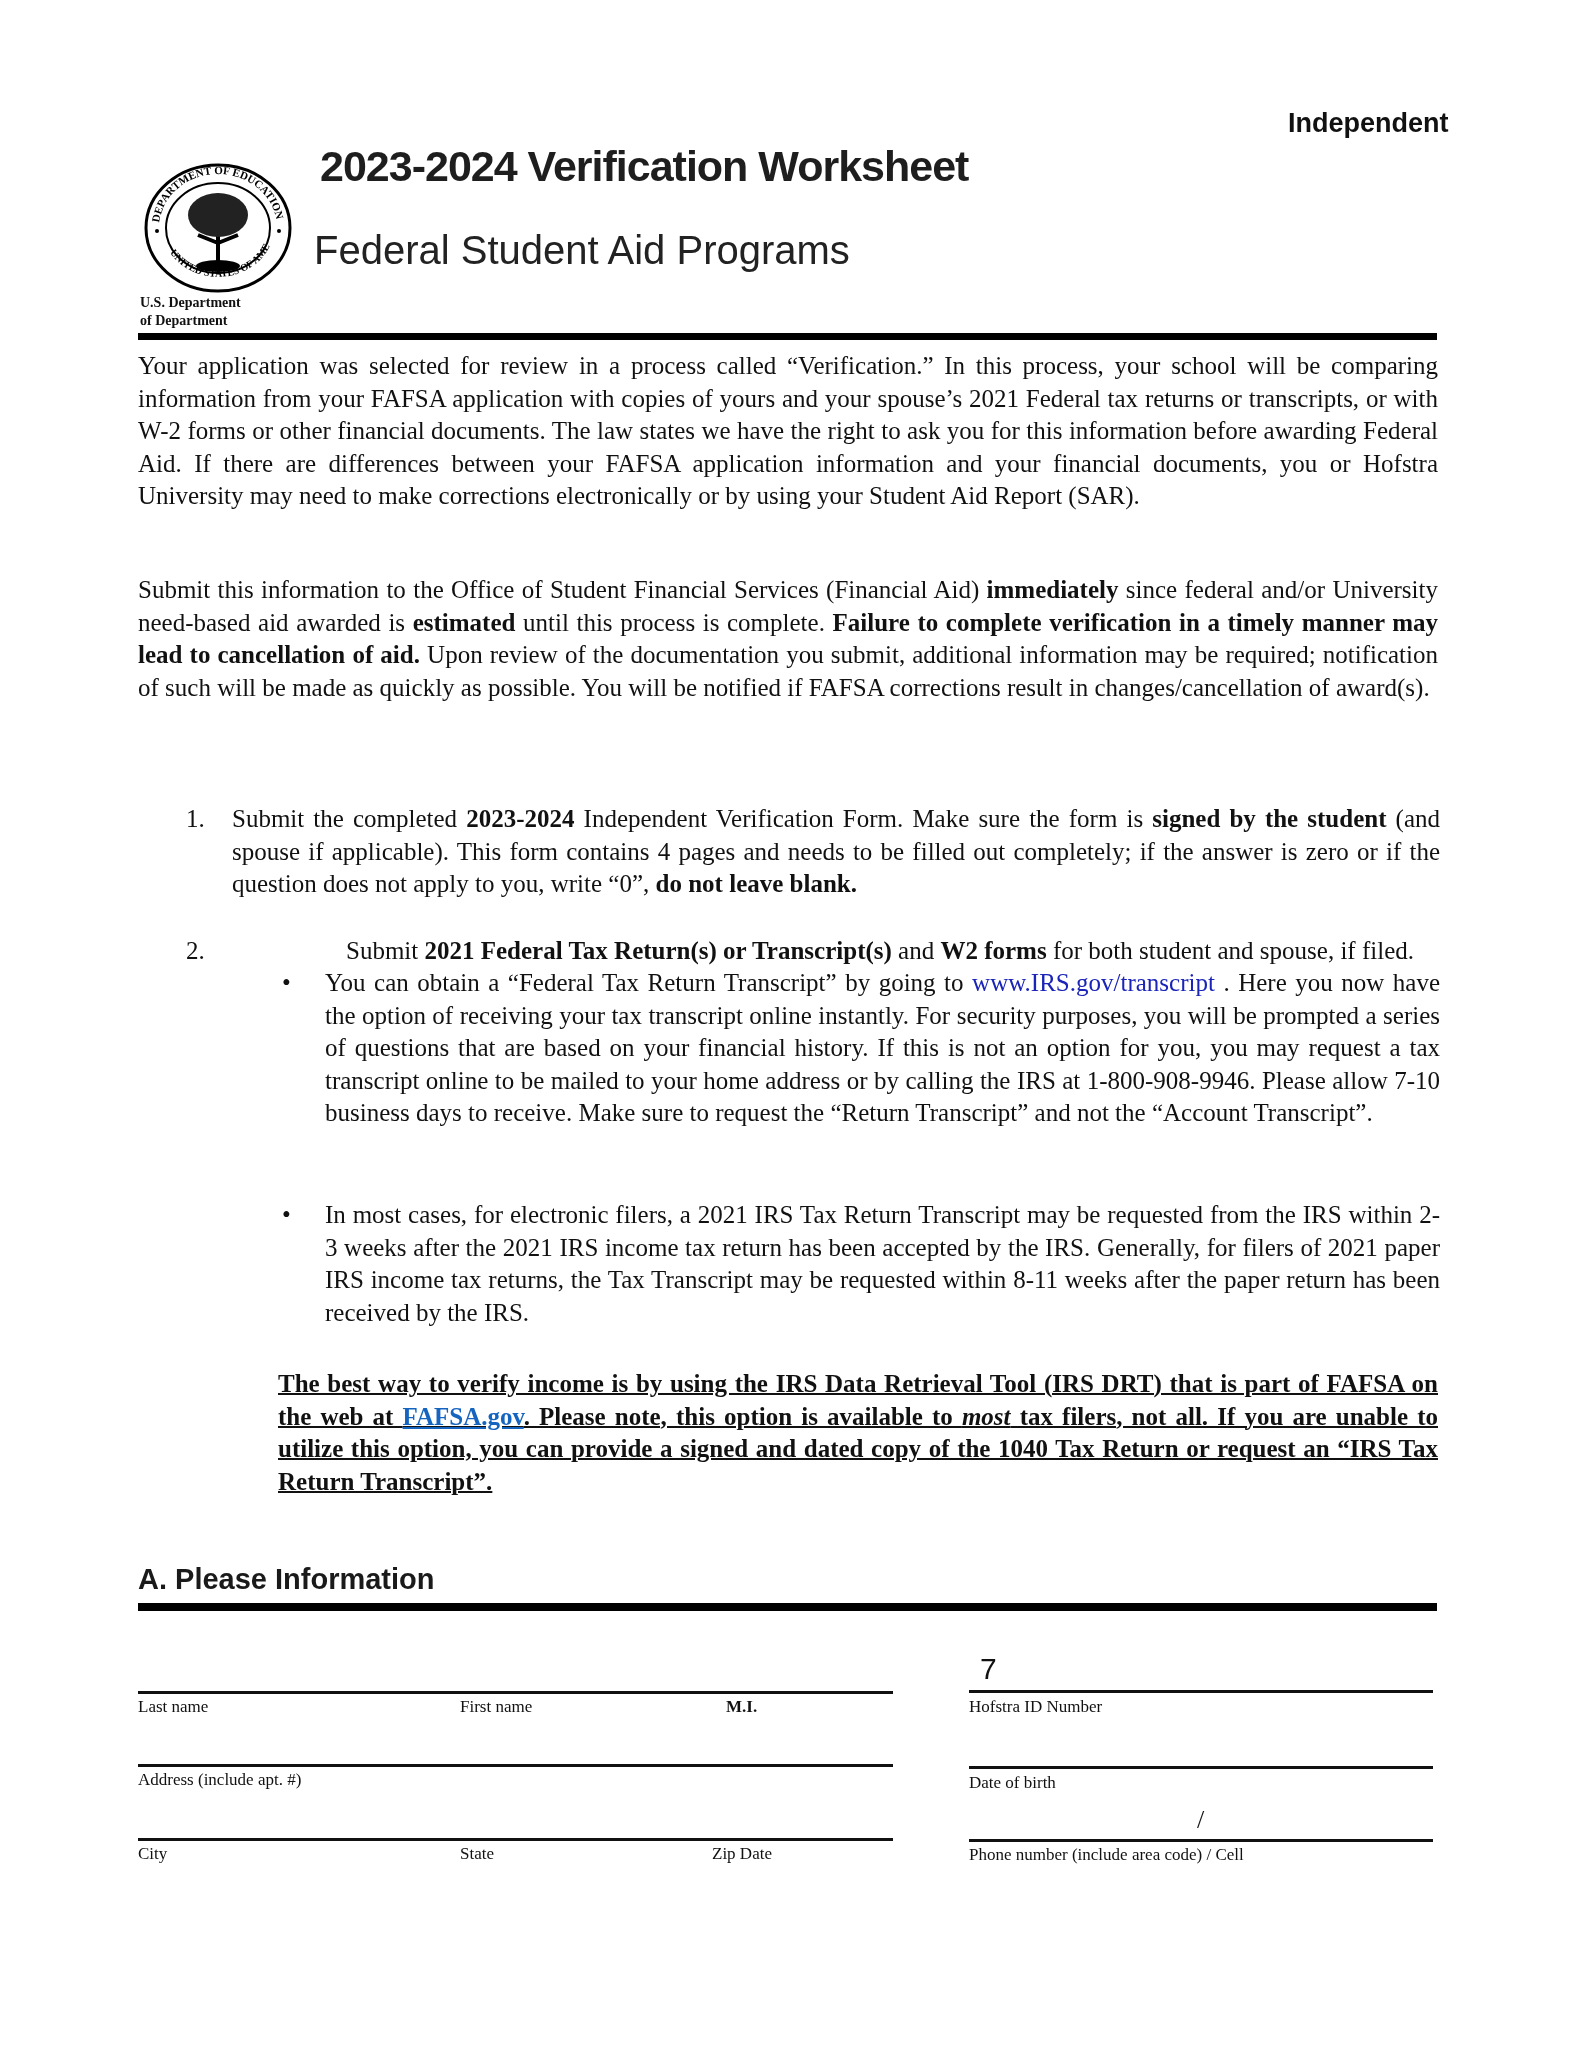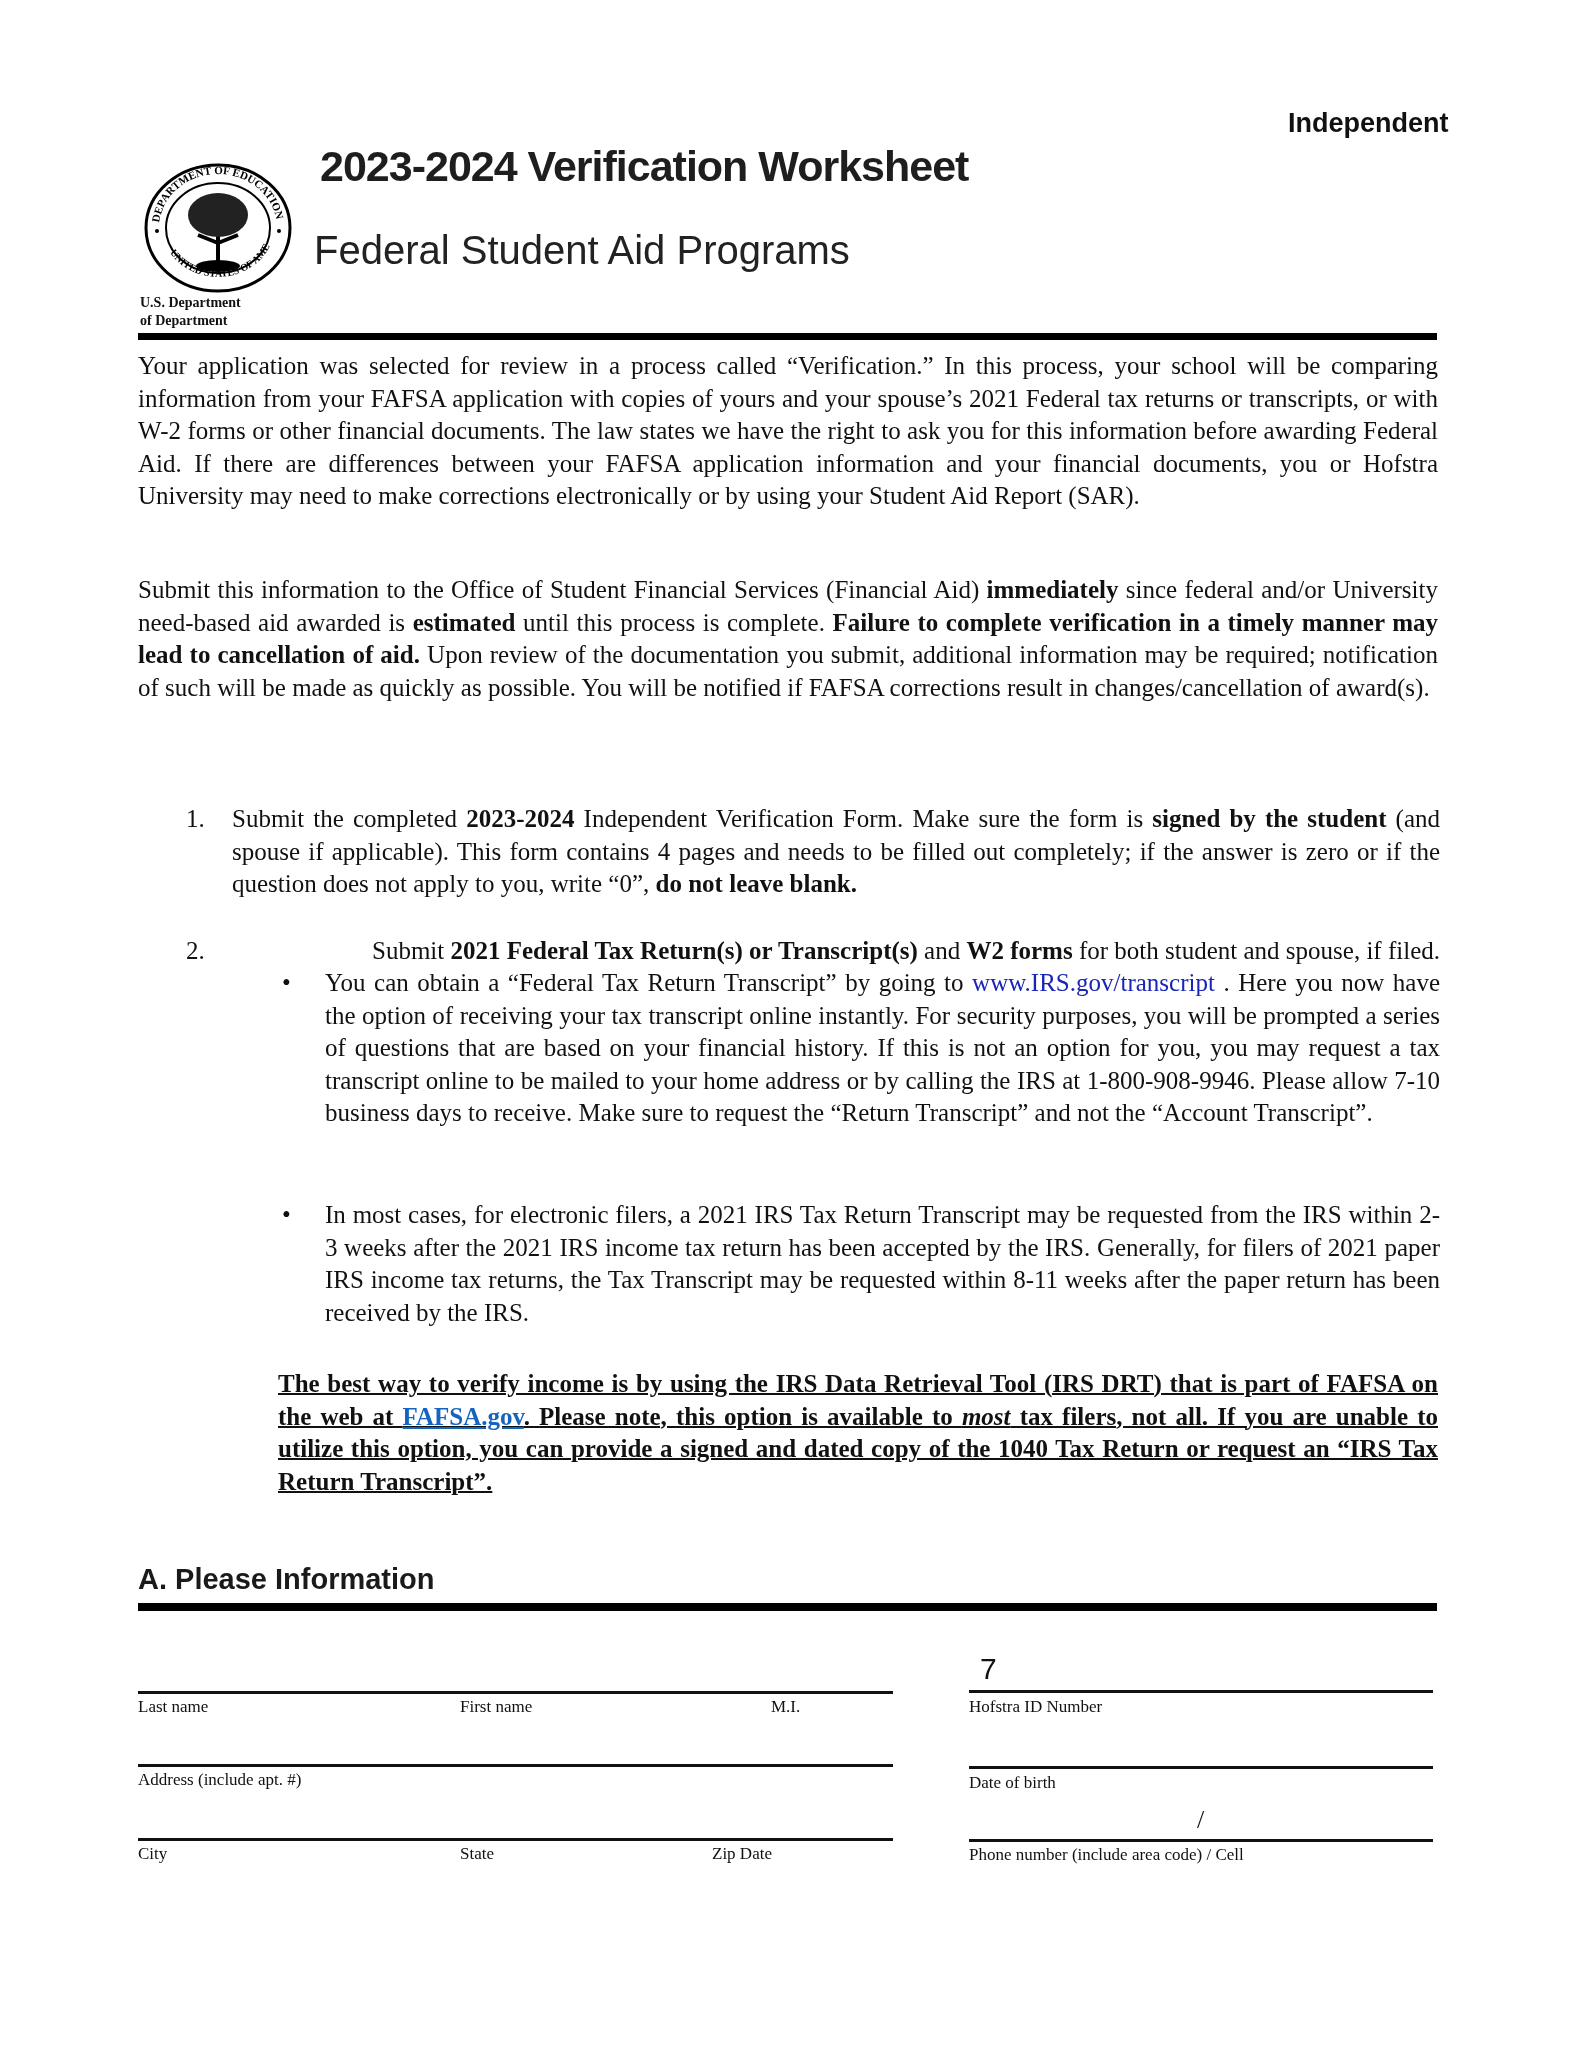--- a/index.html
+++ b/index.html
@@ -68,37 +68,37 @@
 <div id="subtitle" class="abs sans">Federal Student Aid Programs</div>
 <div id="top-rule" class="thick-rule"></div>
 
 <div id="para1" class="para serif">Your application was selected for review in a process called “Verification.” In this process, your school will be comparing information from your FAFSA application with copies of yours and your spouse’s 2021 Federal tax returns or transcripts, or with W-2 forms or other financial documents. The law states we have the right to ask you for this information before awarding Federal Aid. If there are differences between your FAFSA application information and your financial documents, you or Hofstra University may need to make corrections electronically or by using your Student Aid Report (SAR).</div>
 <div id="para2" class="para serif"><span>Submit this information to the Office of Student Financial Services (Financial Aid) </span><b>immediately</b><span> since federal and/or University need-based aid awarded is </span><b>estimated</b><span> until this process is complete. </span><b>Failure to complete verification in a timely manner may lead to cancellation of aid.</b><span> Upon review of the documentation you submit, additional information may be required; notification of such will be made as quickly as possible. You will be notified if FAFSA corrections result in changes/cancellation of award(s).</span></div>
 
 <div id="item1-num" class="list-num serif">1.</div>
 <div id="item1-text" class="list-text serif"><span>Submit the completed </span><b>2023-2024</b><span> Independent Verification Form. Make sure the form is </span><b>signed by the student</b><span> (and spouse if applicable). This form contains 4 pages and needs to be filled out completely; if the answer is zero or if the question does not apply to you, write “0”, </span><b>do not leave blank.</b></div>
 
 <div id="item2-num" class="list-num serif">2.</div>
-<div id="item2-text" class="list-text serif" style="text-align:right;"><span>Submit </span><b>2021 Federal Tax Return(s) or Transcript(s)</b><span> and </span><b>W2 forms</b><span> for both student and spouse, if filed.</span></div>
+<div id="item2-text" class="list-text serif" style="text-align:center;margin-left:44px;"><span>Submit </span><b>2021 Federal Tax Return(s) or Transcript(s)</b><span> and </span><b>W2 forms</b><span> for both student and spouse, if filed.</span></div>
 
 <div id="b1" class="bullet serif">•</div>
 <div id="b1-text" class="bullet-text serif"><span>You can obtain a “Federal Tax Return Transcript” by going to </span><a class="link">www.IRS.gov/transcript</a><span> . Here you now have the option of receiving your tax transcript online instantly. For security purposes, you will be prompted a series of questions that are based on your financial history.  If this is not an option for you, you may request a tax transcript online to be mailed to your home address or by calling the IRS at 1-800-908-9946. Please allow 7-10 business days to receive. Make sure to request the “Return Transcript” and not the “Account Transcript”.</span></div>
 
 <div id="b2" class="bullet serif">•</div>
 <div id="b2-text" class="bullet-text serif">In most cases, for electronic filers, a 2021 IRS Tax Return Transcript may be requested from the IRS within 2-3 weeks after the 2021 IRS income tax return has been accepted by the IRS. Generally, for filers of 2021 paper IRS income tax returns, the Tax Transcript may be requested within 8-11 weeks after the paper return has been received by the IRS.</div>
 
 <div id="note" class="serif"><span>The best way to verify income is by using the IRS Data Retrieval Tool (IRS DRT) that is part of FAFSA on the web at </span><a>FAFSA.gov</a><span>.  Please note, this option is available to </span><i>most</i><span> tax filers, not all. If you are unable to utilize this option, you can provide a signed and dated copy of the 1040 Tax Return or request an “IRS Tax Return Transcript”.</span></div>
 
 <div id="section-title" class="abs sans">A. Please Information</div>
 <div id="section-rule" class="thick-rule"></div>
 
 <div class="field-line" style="left:138px; top:1691px; width:755px;"></div>
 <div class="field-label serif" style="left:138px; top:1697px;">Last name</div>
 <div class="field-label serif" style="left:460px; top:1697px;">First name</div>
-<div class="field-label serif" style="left:771px; top:1697px;">M.I.</div>
+<div class="field-label serif" style="left:726px; top:1697px;font-weight:bold;">M.I.</div>
 
 <div class="field-value sans" style="left:980px; top:1652px;">7</div>
 <div class="field-line" style="left:969px; top:1690px; width:464px;"></div>
 <div class="field-label serif" style="left:969px; top:1697px;">Hofstra ID Number</div>
 
 <div class="field-line" style="left:138px; top:1764px; width:755px;"></div>
 <div class="field-label serif" style="left:138px; top:1770px;">Address (include apt. #)</div>
 
 <div class="field-line" style="left:969px; top:1766px; width:464px;"></div>
 <div class="field-label serif" style="left:969px; top:1773px;">Date of birth</div>

